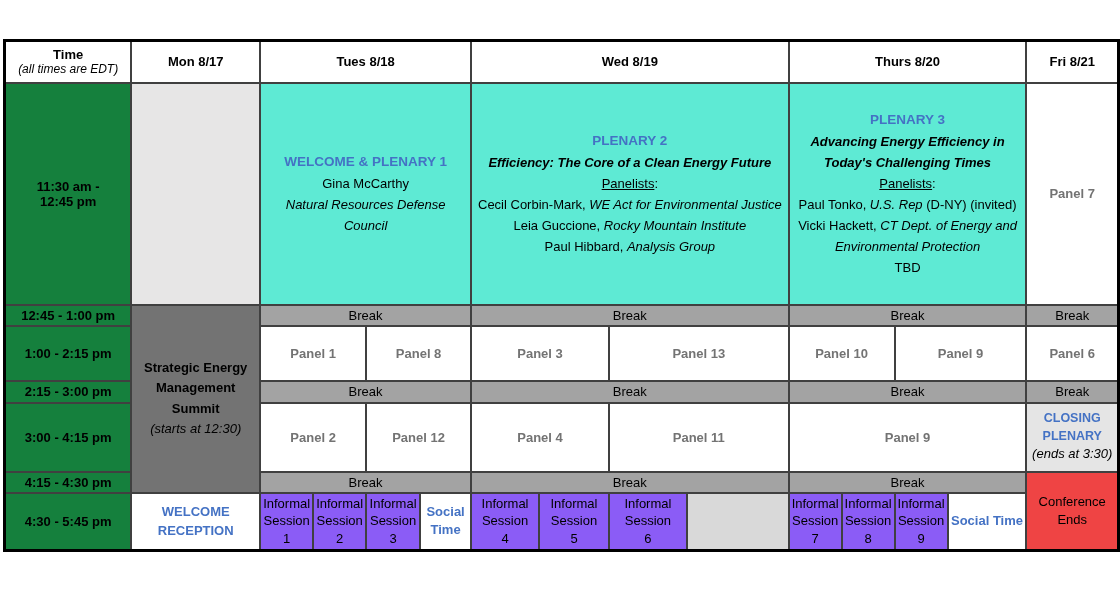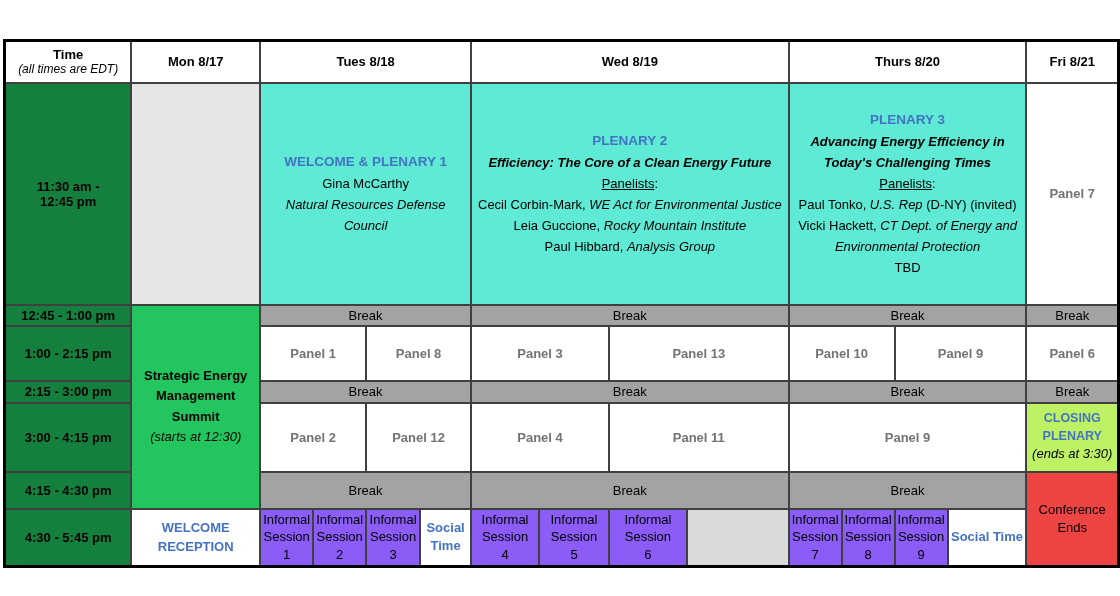--- a/index.html
+++ b/index.html
@@ -3,41 +3,41 @@
 <meta charset="utf-8">
 <style>
   html,body{margin:0;padding:0;background:#fff;font-family:"Liberation Sans",sans-serif;color:#000;}
   .page{width:1120px;height:596px;overflow:hidden;position:relative;}
   .title{ text-align:center;padding-top:9px;font-size:17px;font-weight:bold;}
   .subtitle{text-align:center;font-size:13px;padding-top:4px;}
   .subtitle .it{font-style:italic;}
   table.tbl{border-collapse:collapse;border:3px solid #000;table-layout:fixed;margin:39px 0 0 3px;}
   table.tbl td{border:2px solid #404040;text-align:center;vertical-align:middle;padding:0 2px;font-size:13px;overflow:hidden;}
   tr.h-header{height:42px;} tr.h-main{height:222px;} tr.h-brk{height:21px;}
-  tr.h-pnl{height:55px;} tr.h-brk2{height:22px;} tr.h-pnl2{height:69px;} tr.h-brk3{height:37px;} tr.h-bot{height:58px;}
+  tr.h-pnl{height:55px;} tr.h-brk2{height:22px;} tr.h-pnl2{height:69px;} tr.h-brk3{height:21px;} tr.h-bot{height:58px;}
   .hdr{font-weight:bold;font-size:13.5px;}
   .hdr-note{display:block;font-weight:normal;font-style:italic;font-size:12px;}
   .time-cell{font-weight:bold;font-size:13.5px;background:#15803d;}
   .blk{display:block;}
   .break-cell{background:#a3a3a3;font-size:12.5px;}
   .panel-cell{color:#737373;font-weight:bold;font-size:13.5px;background:#fff;}
   .gray-cell{background:#E7E6E6;}
   .gray2-cell{background:#D9D9D9;}
-  .summit-cell{background:#22c55e;font-weight:bold;font-size:13px;line-height:1.55;}
+  .summit-cell{background:#737373;font-weight:bold;font-size:13px;line-height:1.55;}
   .summit-note{display:block;font-weight:normal;font-style:italic;}
   .reception-cell{color:#4472C4;font-weight:bold;font-size:13px;line-height:1.5;}
   .plenary-cell{font-size:13px;line-height:1.62;background:#5eead4;}
   .pl-title{display:block;color:#4472C4;font-weight:bold;font-size:13.5px;}
   .pl-topic{display:block;font-weight:bold;font-style:italic;}
   .pl-line{display:block;}
   .it{font-style:italic;}
   .ul{text-decoration:underline;margin-top:40px;}
   .informal-cell{background:#8b5cf6;font-size:10px;line-height:1.35;}
   .social-cell{color:#4472C4;font-weight:bold;font-size:12.5px;line-height:1.4;background:#fff;}
-  .closing-cell{font-size:12.5px;line-height:1.4;background:#bef264;}
+  .closing-cell{font-size:12.5px;line-height:1.4;background:#e5e5e5;}
   .closing-cell .pl-title{font-size:12.5px;}
   .conf-cell{background:#ef4444;font-size:12.5px;line-height:1.4;}
 </style>
 </head>
 <body>
 
 <div class="page">
 
 
   <table class="tbl">

